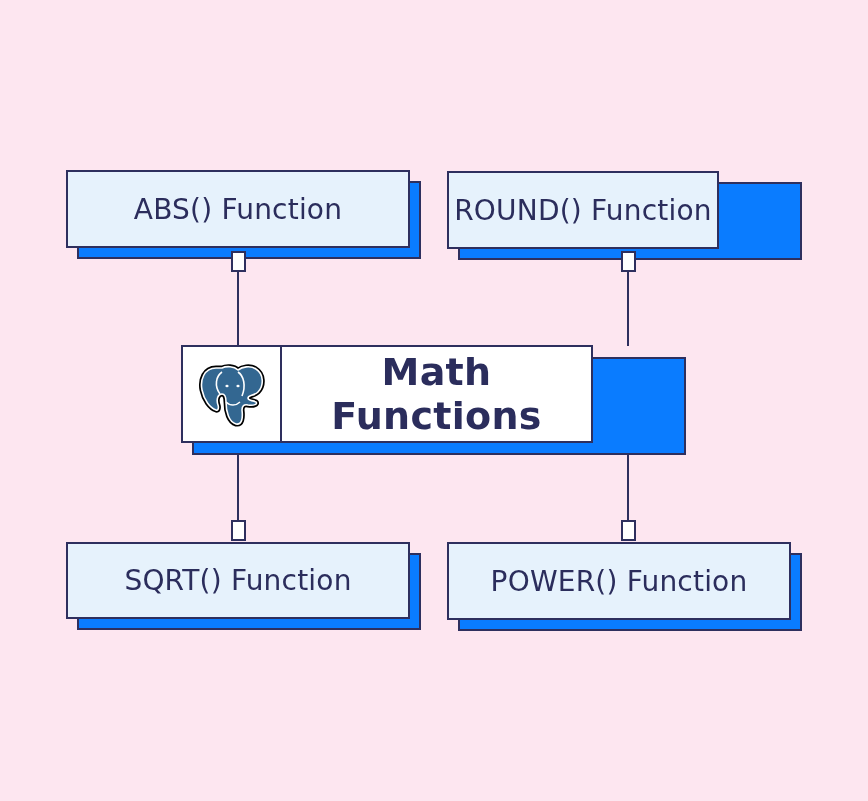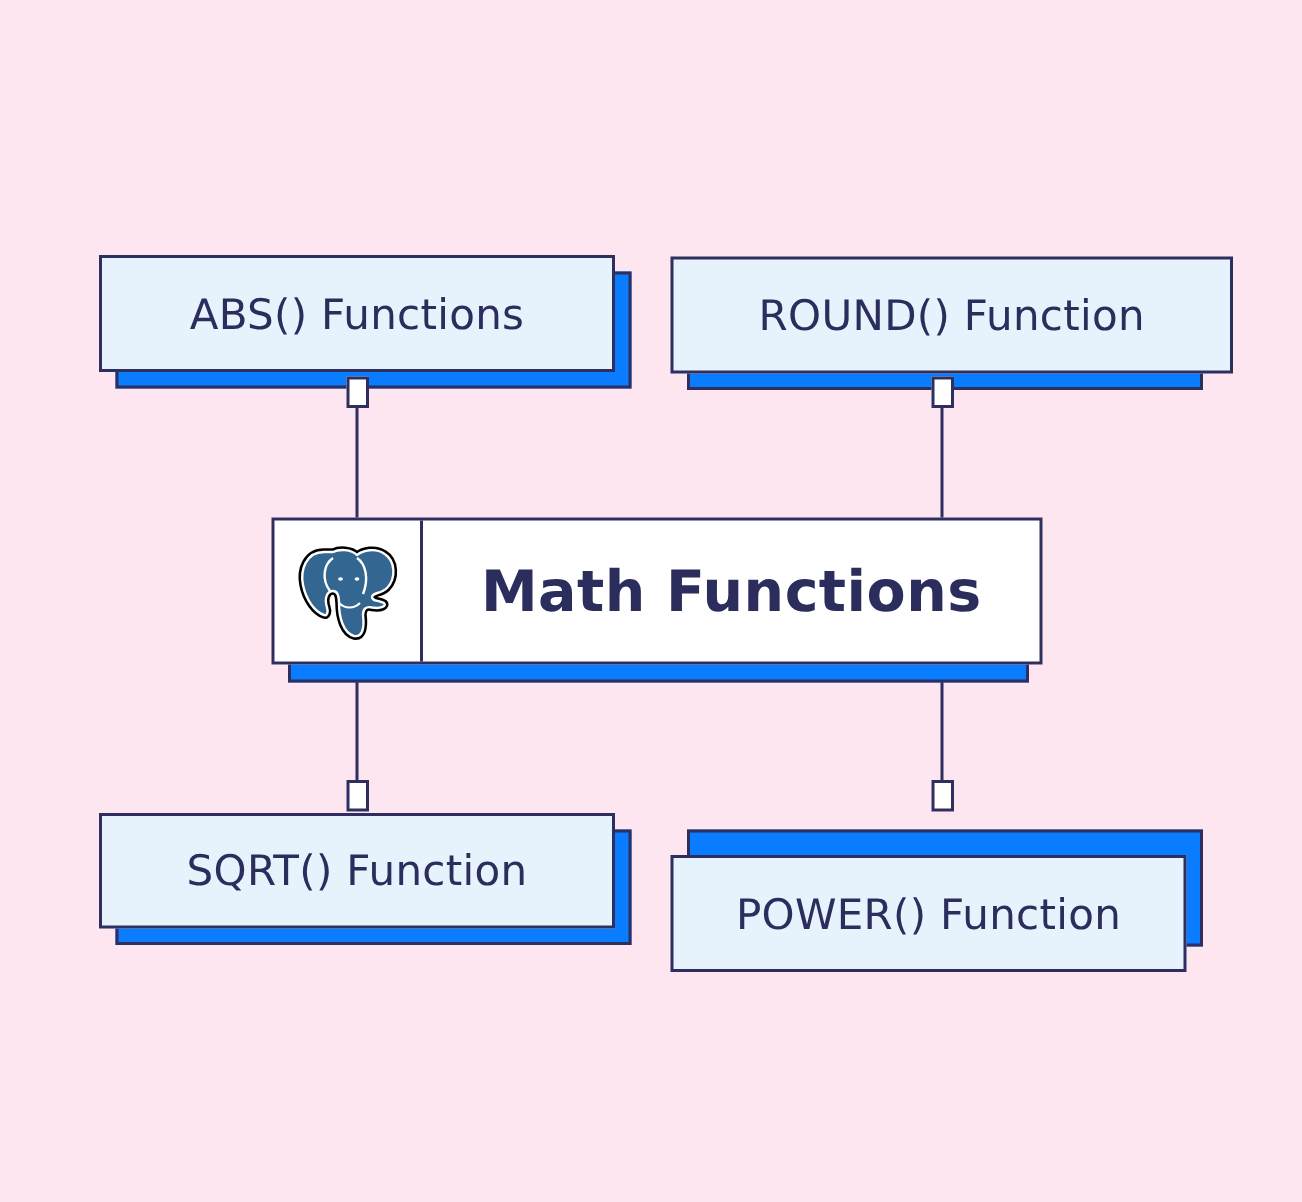--- a/index.html
+++ b/index.html
@@ -19,32 +19,32 @@
 </head>
 <body>
 
 <div class="line" style="left:237px; top:262px; height:84px;"></div>
 <div class="line" style="left:627px; top:262px; height:84px;"></div>
 <div class="line" style="left:237px; top:443px; height:78px;"></div>
 <div class="line" style="left:627px; top:443px; height:78px;"></div>
 
 <div class="shadow" style="left:77px; top:181px; width:344px; height:78px;"></div>
 <div class="box" style="left:66px; top:170px; width:344px; height:78px;">
-  <span>ABS() Functions</span>
+  <span>ABS() Function</span>
 </div>
 <div class="conn" style="left:231px; top:251px;"></div>
 
 <div class="shadow" style="left:458px; top:182px; width:344px; height:78px;"></div>
-<div class="box" style="left:447px; top:171px; width:375px; height:78px;">
+<div class="box" style="left:447px; top:171px; width:272px; height:78px;">
   <span>ROUND() Function</span>
 </div>
 <div class="conn" style="left:621px; top:251px;"></div>
 
 <div class="shadow" style="left:192px; top:357px; width:494px; height:98px;"></div>
-<div class="box center" style="left:181px; top:345px; width:514px; height:98px;">
+<div class="box center" style="left:181px; top:345px; width:412px; height:98px;">
   <div class="logo-cell">
     <svg width="72" height="72" viewBox="0 0 72 72">
       <path d="M20 10 C8 10 4 22 6 32 C8 42 14 50 20 52 C22 53 23 50 22 47 C20 41 22 36 26 36 C28 36 30 38 30 44 C30 54 33 64 40 66 C46 67 47 60 46 52 C46 48 48 46 52 47 C58 48 62 46 60 44 C56 42 52 43 52 40 C52 37 58 38 62 34 C68 28 68 16 60 11 C54 7 46 9 42 12 C38 8 30 8 26 10 C24 10 22 10 20 10 Z" fill="#336791" stroke="#000000" stroke-width="5" stroke-linejoin="round"></path>
       <path d="M20 10 C8 10 4 22 6 32 C8 42 14 50 20 52 C22 53 23 50 22 47 C20 41 22 36 26 36 C28 36 30 38 30 44 C30 54 33 64 40 66 C46 67 47 60 46 52 C46 48 48 46 52 47 C58 48 62 46 60 44 C56 42 52 43 52 40 C52 37 58 38 62 34 C68 28 68 16 60 11 C54 7 46 9 42 12 C38 8 30 8 26 10 C24 10 22 10 20 10 Z" fill="#336791" stroke="#ffffff" stroke-width="1.6" stroke-linejoin="round"></path>
       <path d="M26 14 C20 18 18 28 24 36" fill="none" stroke="#ffffff" stroke-width="1.6"></path>
       <path d="M42 14 C48 18 50 28 46 38" fill="none" stroke="#ffffff" stroke-width="1.6"></path>
       <path d="M30 44 C34 48 40 48 44 44" fill="none" stroke="#ffffff" stroke-width="1.4"></path>
       <ellipse cx="31" cy="28" rx="1.6" ry="1.2" fill="#ffffff"></ellipse>
       <ellipse cx="42" cy="28" rx="1.6" ry="1.2" fill="#ffffff"></ellipse>
     </svg>
@@ -53,15 +53,15 @@
 </div>
 
 <div class="conn" style="left:231px; top:520px;"></div>
 <div class="shadow" style="left:77px; top:553px; width:344px; height:77px;"></div>
 <div class="box" style="left:66px; top:542px; width:344px; height:77px;text-align:right;">
   <span>SQRT() Function</span>
 </div>
 
 <div class="conn" style="left:621px; top:520px;"></div>
 <div class="shadow" style="left:458px; top:553px; width:344px; height:78px;"></div>
-<div class="box" style="left:447px; top:542px; width:344px; height:78px;margin-top:28px;">
+<div class="box" style="left:447px; top:542px; width:344px; height:78px;">
   <span>POWER() Function</span>
 </div>
 
 </body></html>

